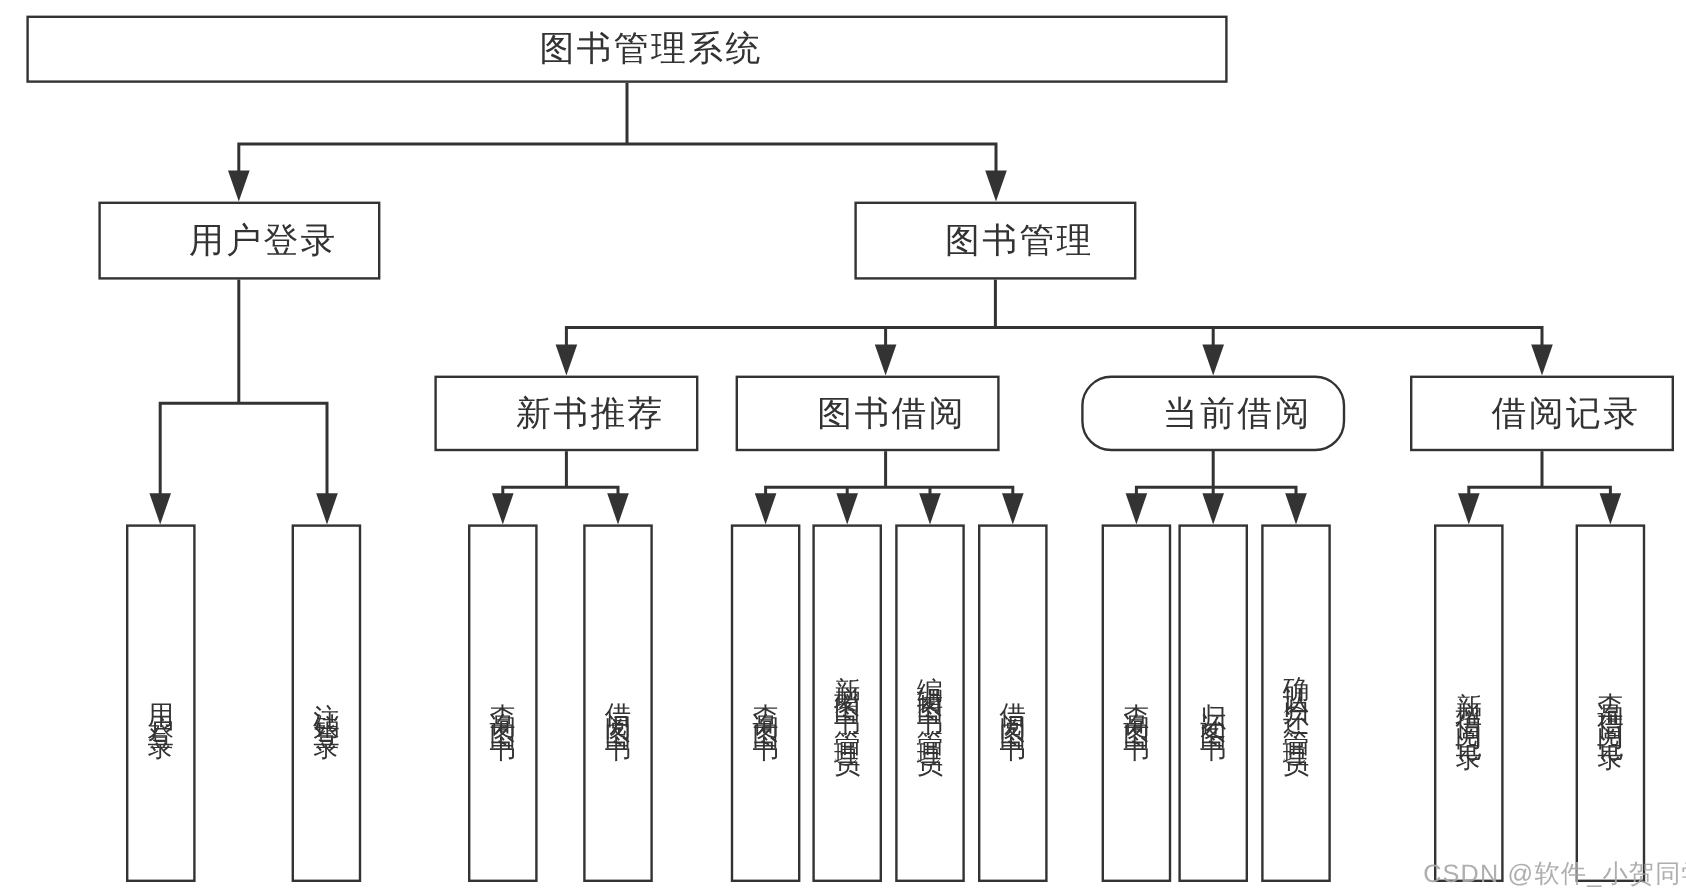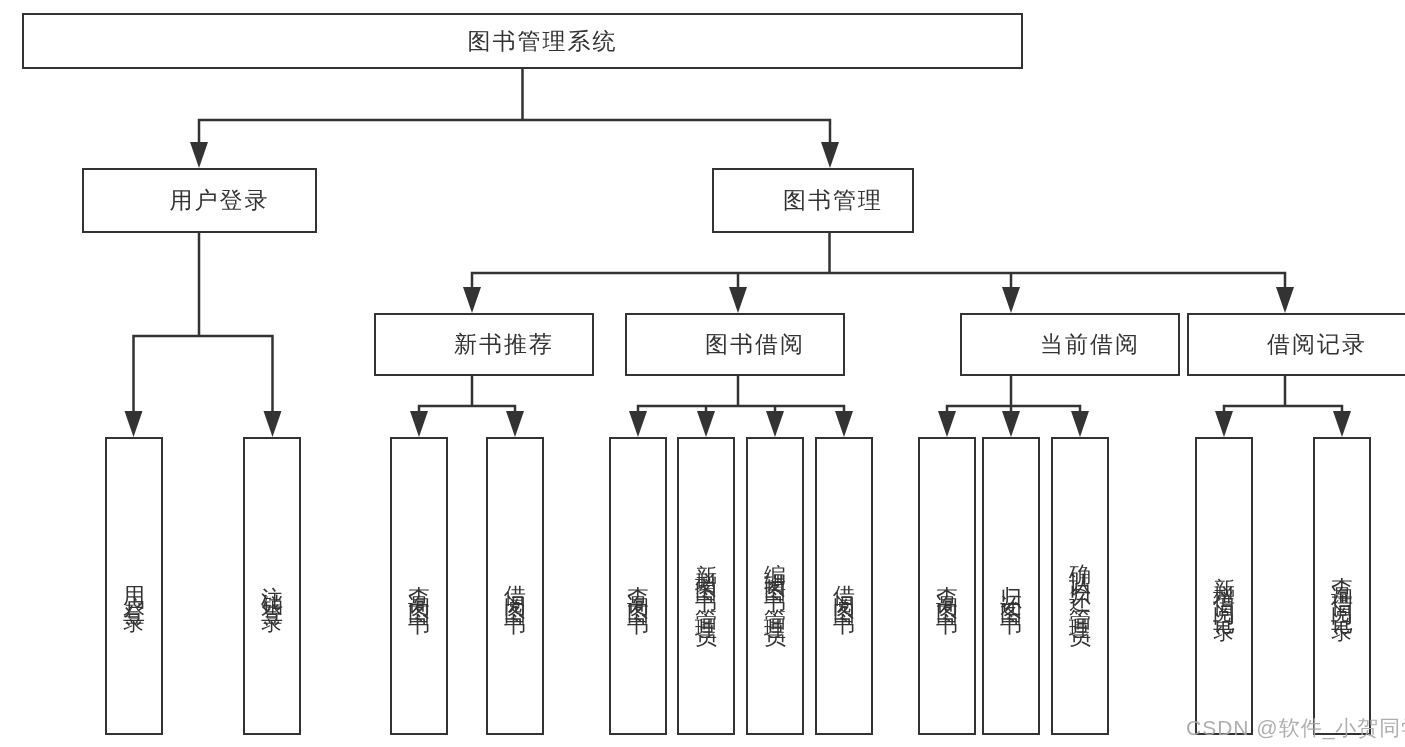--- a/index.html
+++ b/index.html
@@ -19,34 +19,34 @@
     z-index: 1;
   }
   .node {
     position: absolute;
     box-sizing: border-box;
     border: 2px solid #333333;
     background: #ffffff;
     display: flex;
     align-items: center;
     justify-content: center;
-    font-size: 23px;
+    font-size: 29px;
     letter-spacing: 2px;
     color: #333333;
     z-index: 2;
     text-align: center;
     padding-left: 40px;
   }
   .node.root  { left: 22px;  top: 13px;  width: 1001px; height: 56px; }
   .node.lvl2a { left: 82px;  top: 168px; width: 235px;  height: 65px; }
-  .node.lvl2b { left: 712px; top: 168px; width: 202px;  height: 65px; }
-  .node.lvl3  { top: 313px;  width: 220px; height: 63px; margin-left: 12px; }
+  .node.lvl2b { left: 712px; top: 168px; width: 235px;  height: 65px; }
+  .node.lvl3  { top: 313px;  width: 220px; height: 63px; }
   .lvl3.p0 { left: 362px; }
   .lvl3.p1 { left: 613px; }
-  .lvl3.p2 { left: 948px; }
+  .lvl3.p2 { left: 901px; border-radius: 25px; }
   .lvl3.p3 { left: 1175px; }
   .node.leaf {
     top: 437px;
     width: 58px;
     height: 298px;
     writing-mode: vertical-rl;
     text-orientation: mixed;
     font-size: 22px;
     letter-spacing: 9px;
     line-height: 1;

